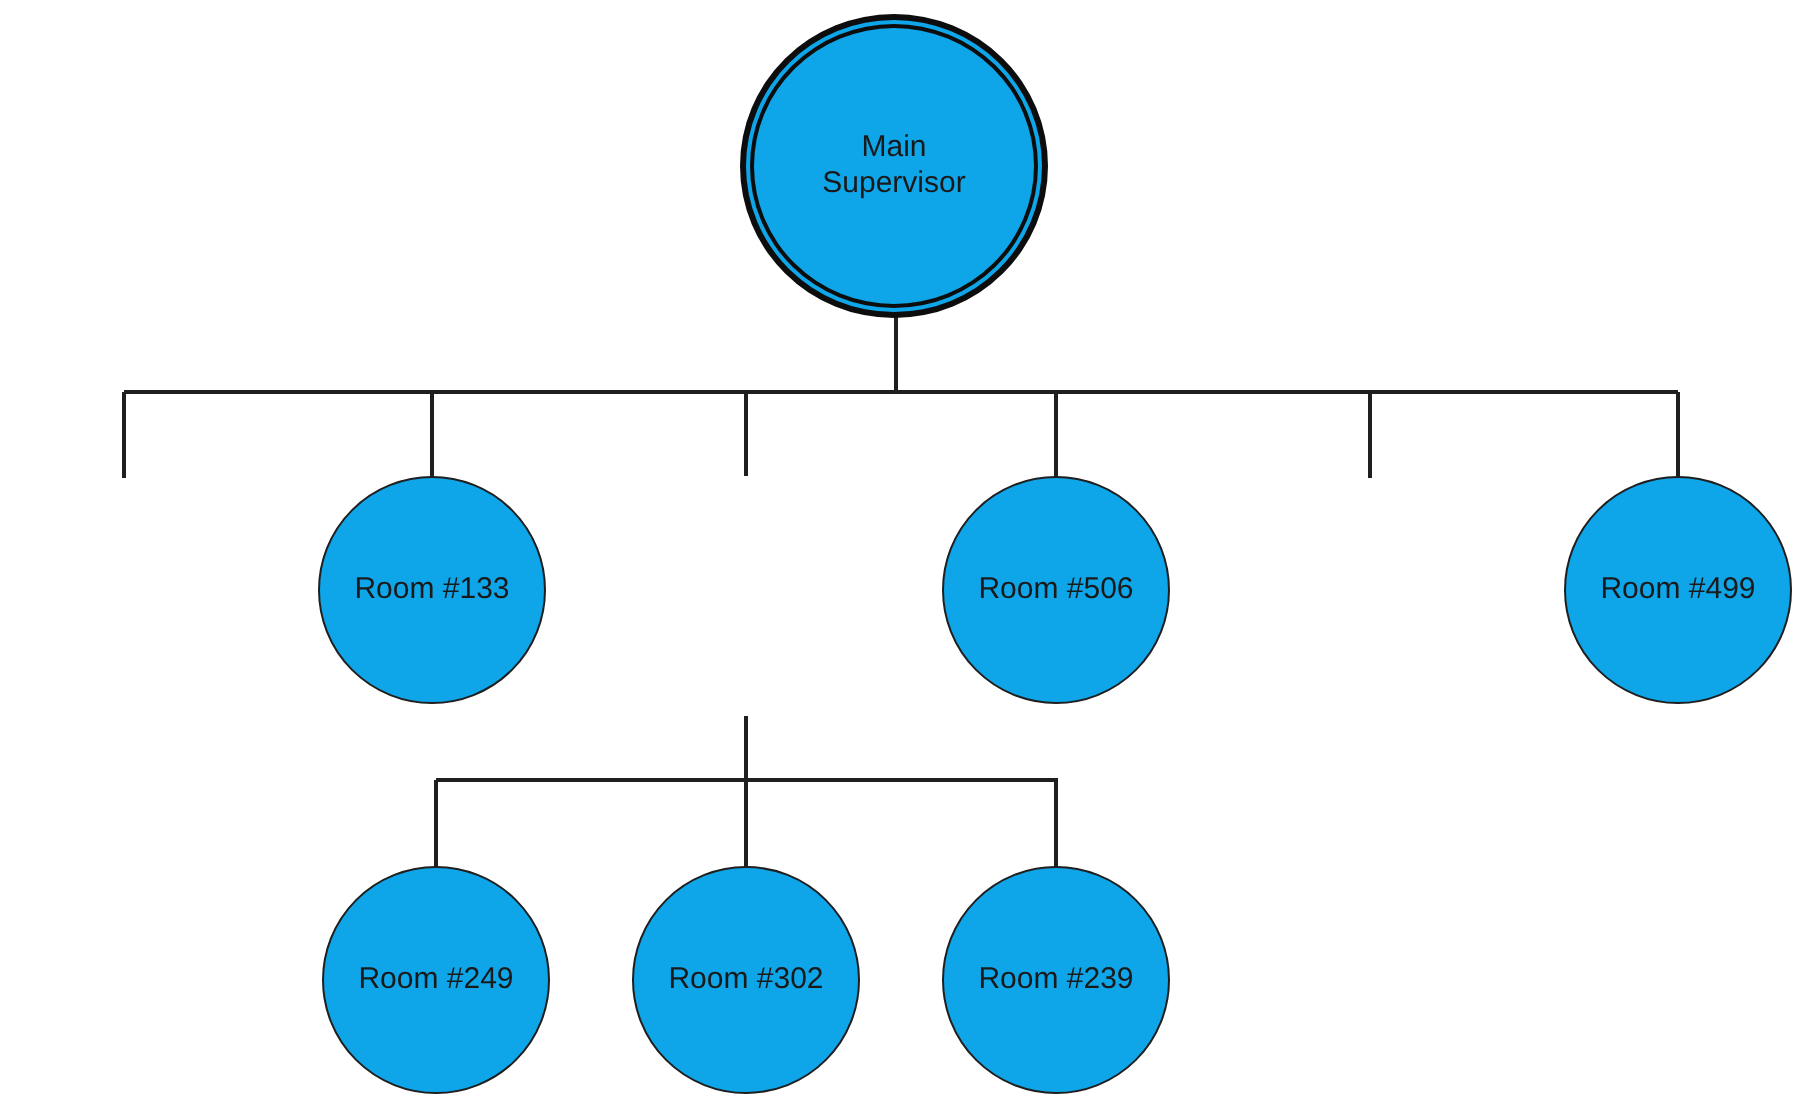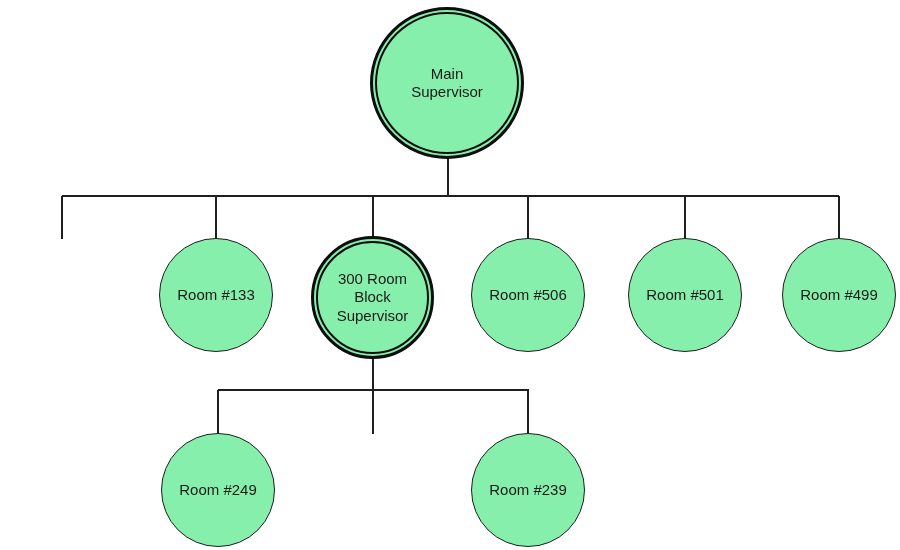--- a/index.html
+++ b/index.html
@@ -24,21 +24,21 @@
   .hline {
     position: absolute;
     height: 1.5px;
     background: #1f1f1f;
   }
   
   .node {
     position: absolute;
     box-sizing: border-box;
     border-radius: 50%;
-    background: #86efac;
+    background: #0ea5e9;
     display: flex;
     align-items: center;
     justify-content: center;
     text-align: center;
     color: #1a1a1a;
     font-size: 15px;
     line-height: 1.22;
   }
   .node.single {
     border: 1.5px solid #1f1f1f;
@@ -82,38 +82,35 @@
 
   <div class="node double" style="left:370px; top:7px; width:154px; height:152px;">
     <span class="label w80">Main Supervisor</span>
   </div>
 
 
   <div class="node single" style="left:159px; top:238px; width:114px; height:114px;">
     <span class="label w100">Room #133</span>
   </div>
 
-  <div class="node double" style="left:311px; top:236px; width:123px; height:123px;">
-    <span class="label w80">300 Room Block Supervisor</span>
-  </div>
 
   <div class="node single" style="left:471px; top:238px; width:114px; height:114px;">
     <span class="label w100">Room #506</span>
   </div>
 
-  <div class="node single" style="left:628px; top:238px; width:114px; height:114px;">
-    <span class="label w100">Room #501</span>
-  </div>
 
   <div class="node single" style="left:782px; top:238px; width:114px; height:114px;">
     <span class="label w100">Room #499</span>
   </div>
 
   <div class="node single" style="left:161px; top:433px; width:114px; height:114px;">
     <span class="label w100">Room #249</span>
   </div>
 
+  <div class="node single" style="left:316px; top:433px; width:114px; height:114px;">
+    <span class="label w100">Room #302</span>
+  </div>
 
   <div class="node single" style="left:471px; top:433px; width:114px; height:114px;">
     <span class="label w100">Room #239</span>
   </div>
 
 </div>
 
 </body></html>

